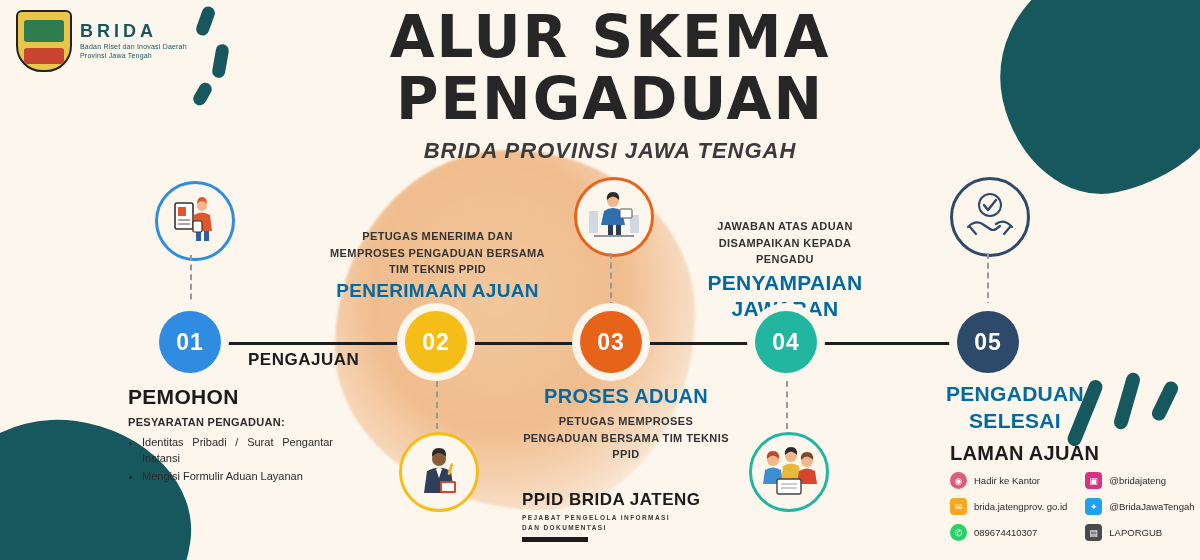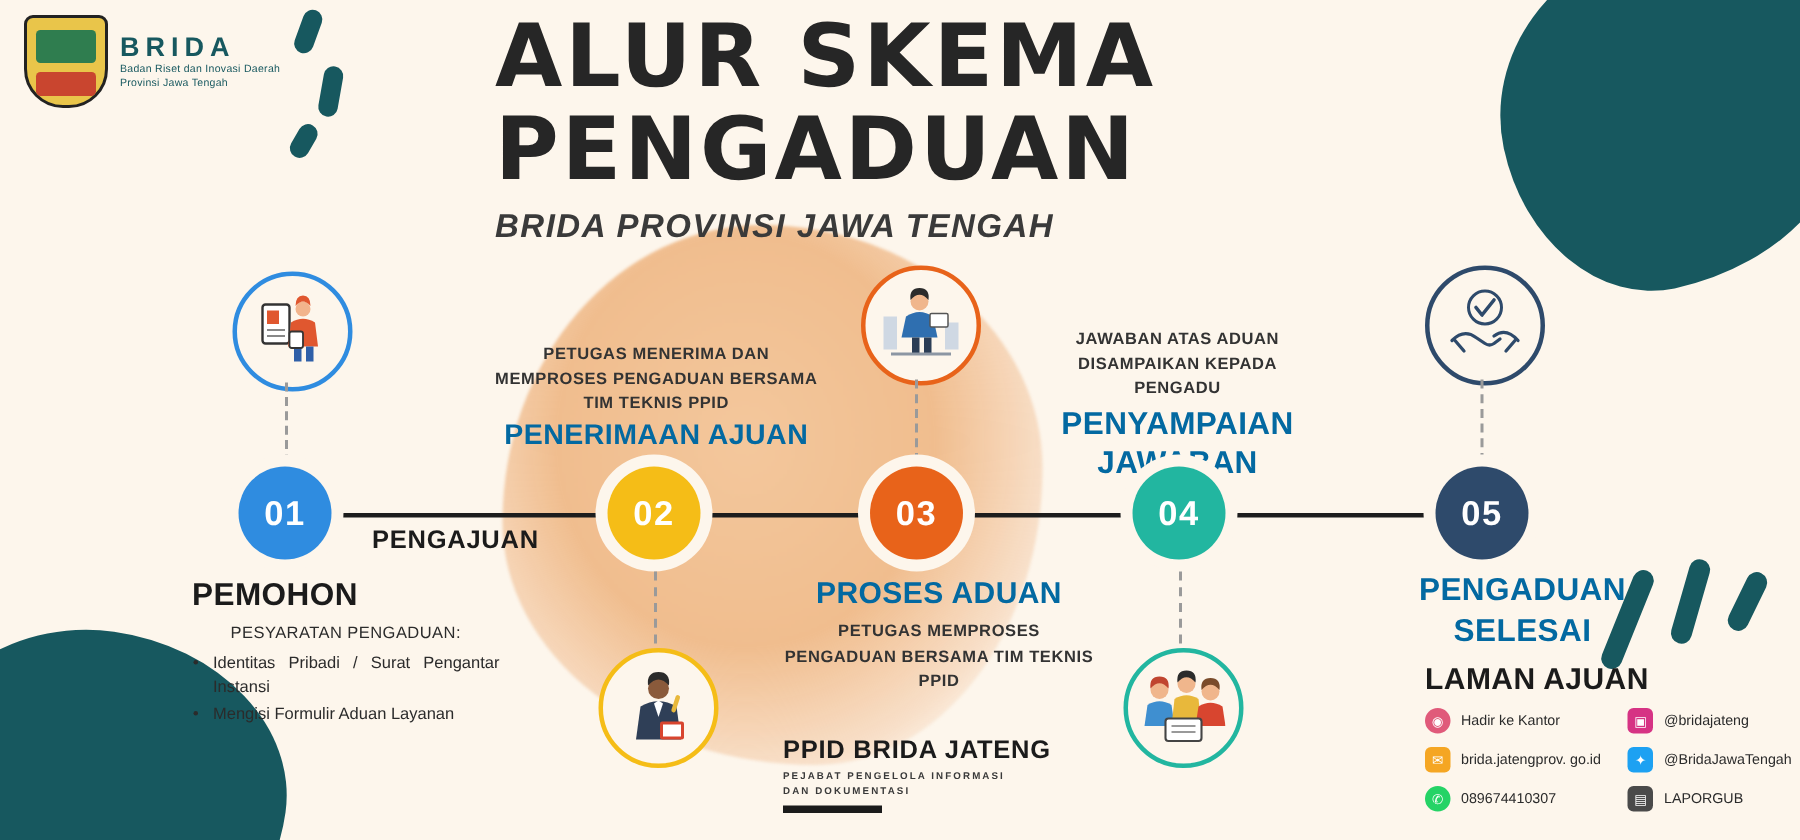--- a/index.html
+++ b/index.html
@@ -44,21 +44,21 @@
   .logo-shield:after{
     content:"";position:absolute;left:6px;bottom:6px;right:6px;height:16px;
     background:#c9452f;border-radius:3px;
   }
   .logo-text .brida{
     font-size:18px;font-weight:bold;letter-spacing:4px;color:#17585f;line-height:1;
   }
   .logo-text .sub{font-size:7px;color:#17585f;line-height:1.25;margin-top:3px;letter-spacing:.2px;}
 
   
-  .title-wrap{position:absolute;left:330px;top:8px;width:560px;text-align:left;}
+  .title-wrap{position:absolute;left:330px;top:8px;width:560px;text-align:center;}
   .title-l1,.title-l2{
     font-family:"DejaVu Sans", sans-serif;
     font-weight:bold;font-size:58px;line-height:1.0;letter-spacing:2px;color:#262626;
   }
   .title-l2{margin-top:4px;}
   .title-sub{
     margin-top:10px;font-size:22px;font-style:italic;font-weight:bold;
     letter-spacing:1px;color:#3a3a3a;
   }
 
@@ -83,21 +83,21 @@
   .cap{position:absolute;text-align:center;}
   .cap .small{font-size:11px;font-weight:bold;letter-spacing:.4px;color:#333;line-height:1.5;}
   .cap .big{font-size:19px;font-weight:bold;color:#0369a1;margin-top:2px;letter-spacing:.3px;}
 
   .label-pengajuan{
     position:absolute;left:248px;top:350px;font-size:17px;font-weight:bold;letter-spacing:.5px;color:#1b1b1b;
   }
 
   .pemohon-title{position:absolute;left:128px;top:385px;font-size:21px;font-weight:bold;color:#1b1b1b;letter-spacing:.3px;}
   .pemohon-body{position:absolute;left:128px;top:415px;width:205px;font-size:11px;color:#2b2b2b;line-height:1.45;}
-  .pemohon-body .head{font-weight:normal;letter-spacing:.3px;text-align:center;}
+  .pemohon-body .head{font-weight:bold;letter-spacing:.3px;}
   .pemohon-body ul{margin:4px 0 0 14px;padding:0;}
   .pemohon-body li{margin:0 0 2px 0;text-align:justify;}
 
   
   .ppid{position:absolute;left:522px;top:490px;width:180px;}
   .ppid .t{font-size:17px;font-weight:bold;letter-spacing:.5px;color:#1b1b1b;}
   .ppid .s{font-size:6.5px;font-weight:bold;letter-spacing:1.4px;color:#3a3a3a;line-height:1.5;margin-top:3px;}
   .ppid .bar{width:66px;height:5px;background:#1b1b1b;margin-top:4px;}
 
   

